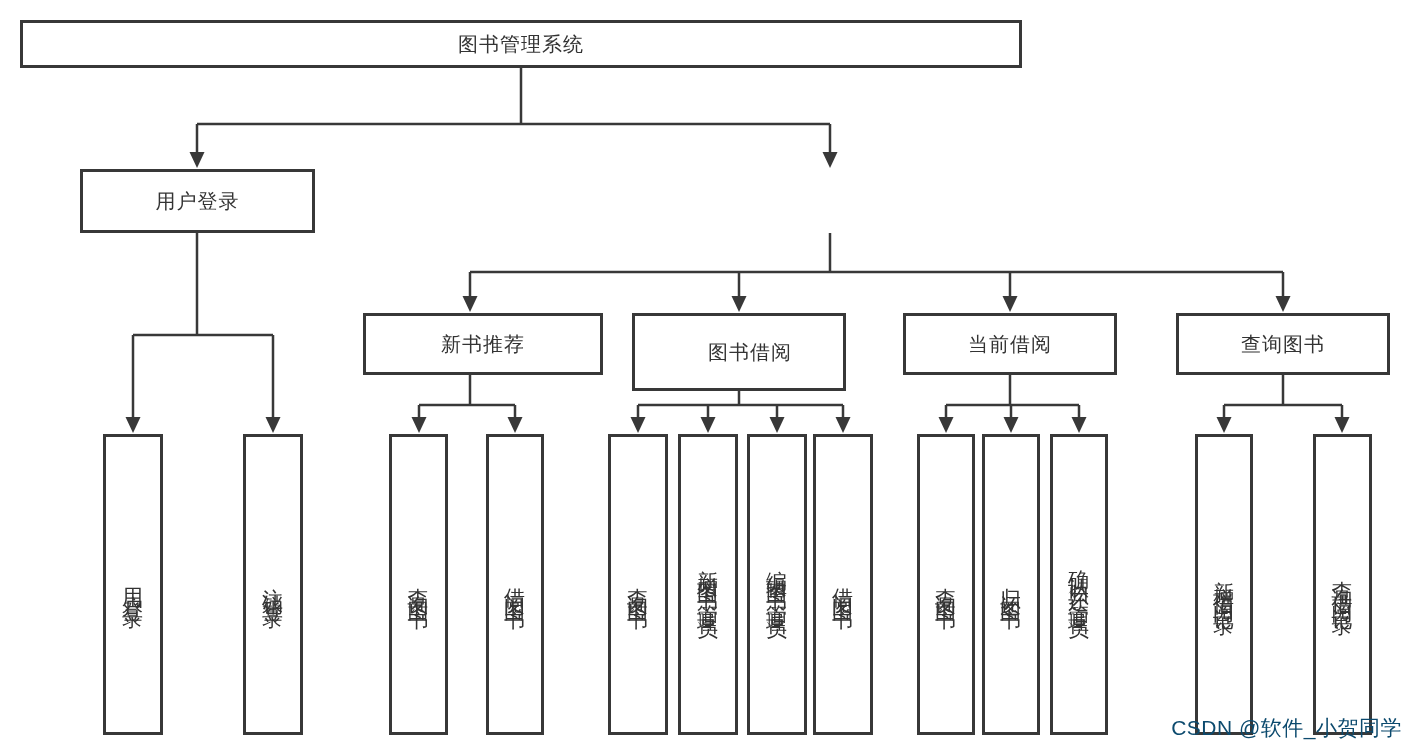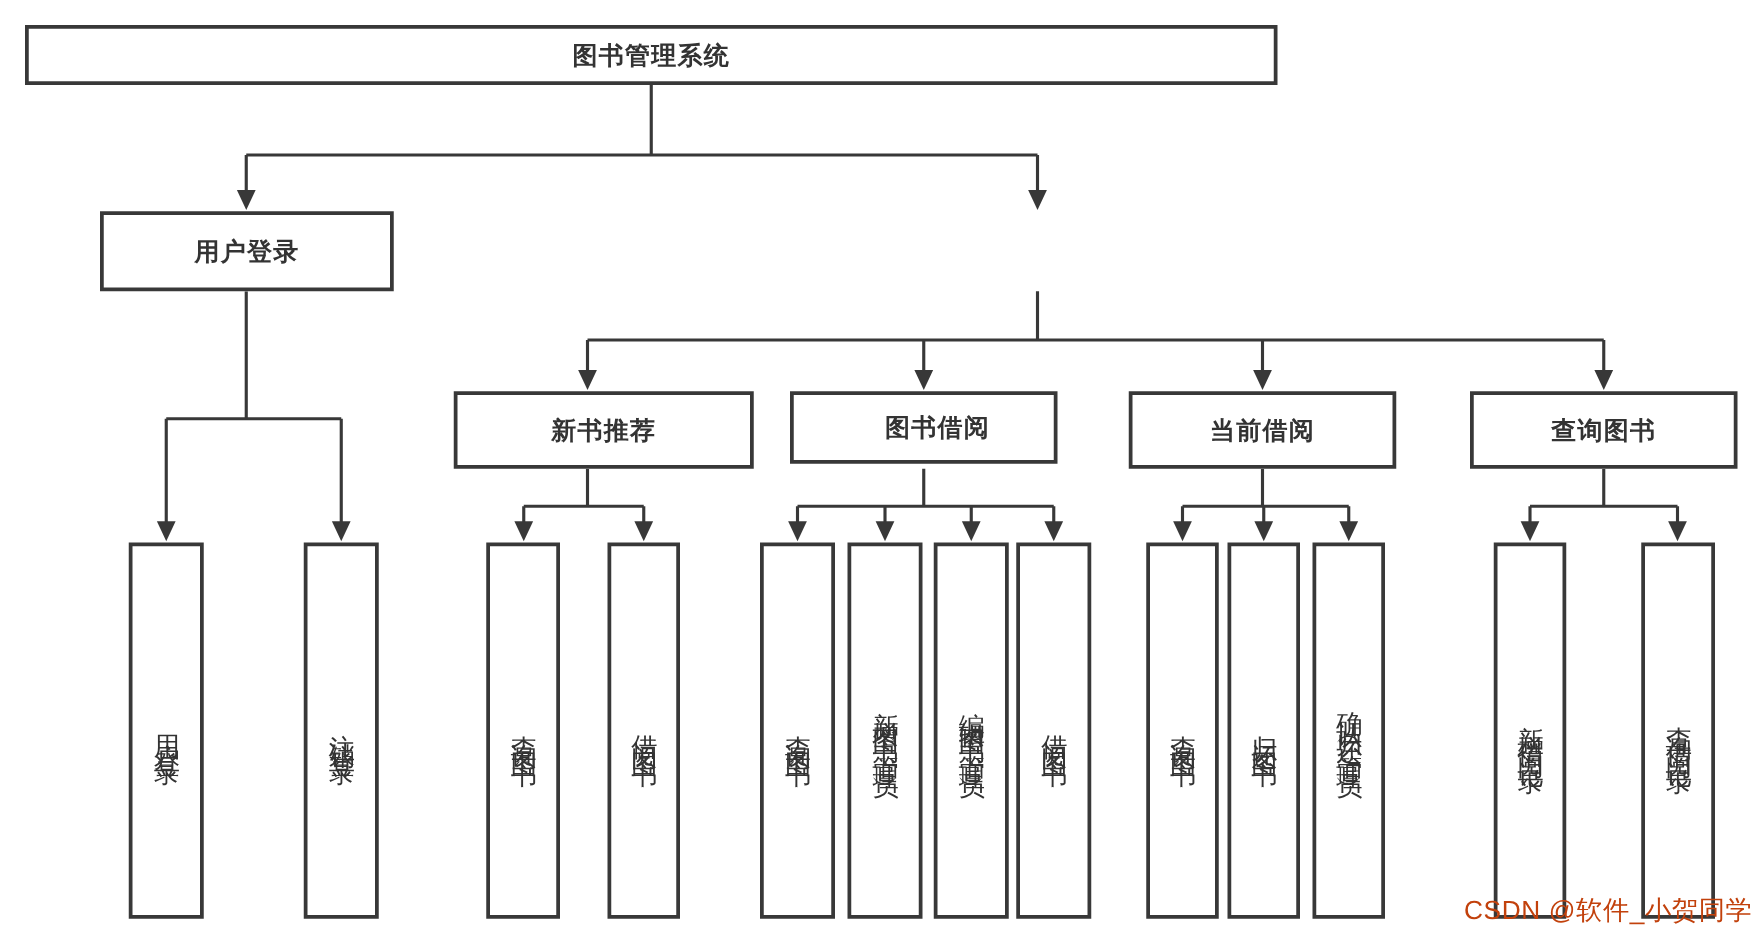--- a/index.html
+++ b/index.html
@@ -12,21 +12,20 @@
   }
   .box{
     position:absolute;
     box-sizing:border-box;
     border:3px solid #383838;
     background:#ffffff;
     display:flex;align-items:center;justify-content:center;
     font-size:20px;color:#333333;
     letter-spacing:1px;
     z-index:2;
-    font-weight:bold;
   }
   .vbox{
     position:absolute;
     box-sizing:border-box;
     border:3px solid #383838;
     background:#ffffff;
     display:flex;align-items:center;justify-content:center;
     font-size:21px;color:#333333;
     z-index:2;
     top:434px;height:301px;
@@ -41,21 +40,21 @@
   #connectors{
     position:absolute;left:0;top:0;width:1405px;height:747px;
     z-index:1;pointer-events:none;
   }
   #connectors path{stroke:#383838;stroke-width:2.5;fill:none;}
   #connectors polygon{fill:#383838;stroke:none;}
   .watermark{
     position:absolute;
     right:3px;bottom:5px;
     font-size:21px;
-    color:#c2410c;
+    color:#0c4a6e;
     z-index:3;
     letter-spacing:0.5px;
   }
 </style>
 </head>
 <body>
 
 <div id="stage">
 
   <svg id="connectors" viewBox="0 0 1405 747">
@@ -92,21 +91,21 @@
     <path d="M1283,375 V405 M1224,405 H1342 M1224,405 V418 M1342,405 V418"></path>
     <polygon points="1216.5,417 1231.5,417 1224,433"></polygon>
     <polygon points="1334.5,417 1349.5,417 1342,433"></polygon>
   </svg>
 
   <div class="box" style="left:20px;top:20px;width:1002px;height:48px;">图书管理系统</div>
 
   <div class="box" style="left:80px;top:169px;width:235px;height:64px;">用户登录</div>
 
   <div class="box" style="left:363px;top:313px;width:240px;height:62px;">新书推荐</div>
-  <div class="box" style="left:632px;top:313px;width:214px;height:58px;padding-left:22px;">图书借阅</div>
+  <div class="box" style="left:632px;top:313px;width:214px;height:78px;padding-left:22px;">图书借阅</div>
   <div class="box" style="left:903px;top:313px;width:214px;height:62px;">当前借阅</div>
   <div class="box" style="left:1176px;top:313px;width:214px;height:62px;">查询图书</div>
 
   <div class="vbox" style="left:103px;width:60px;">
     <span class="vtext">用户登录</span>
   </div>
   <div class="vbox" style="left:243px;width:60px;">
     <span class="vtext">注销登录</span>
   </div>
 

